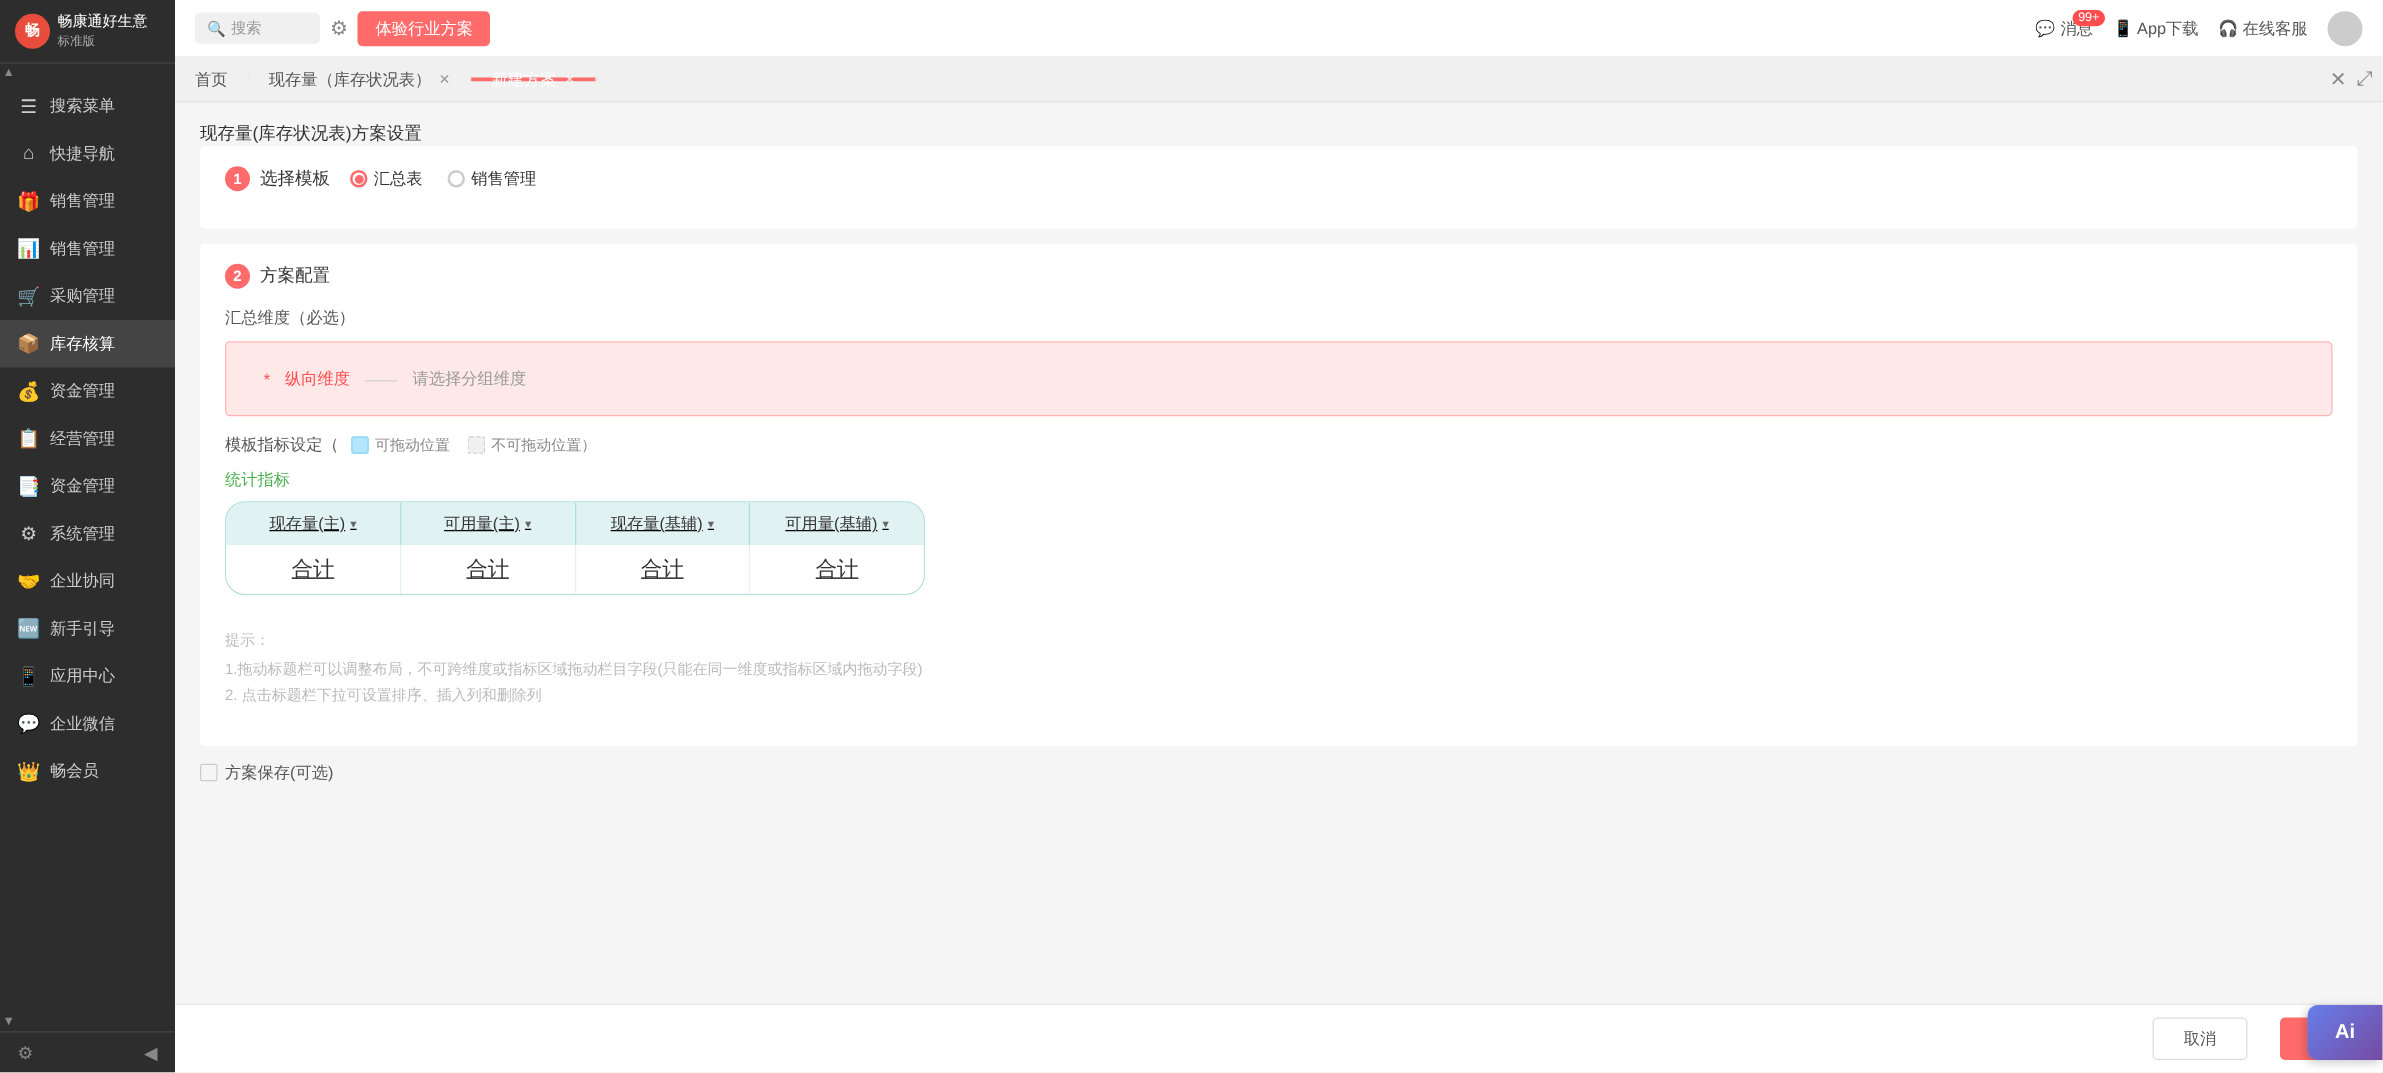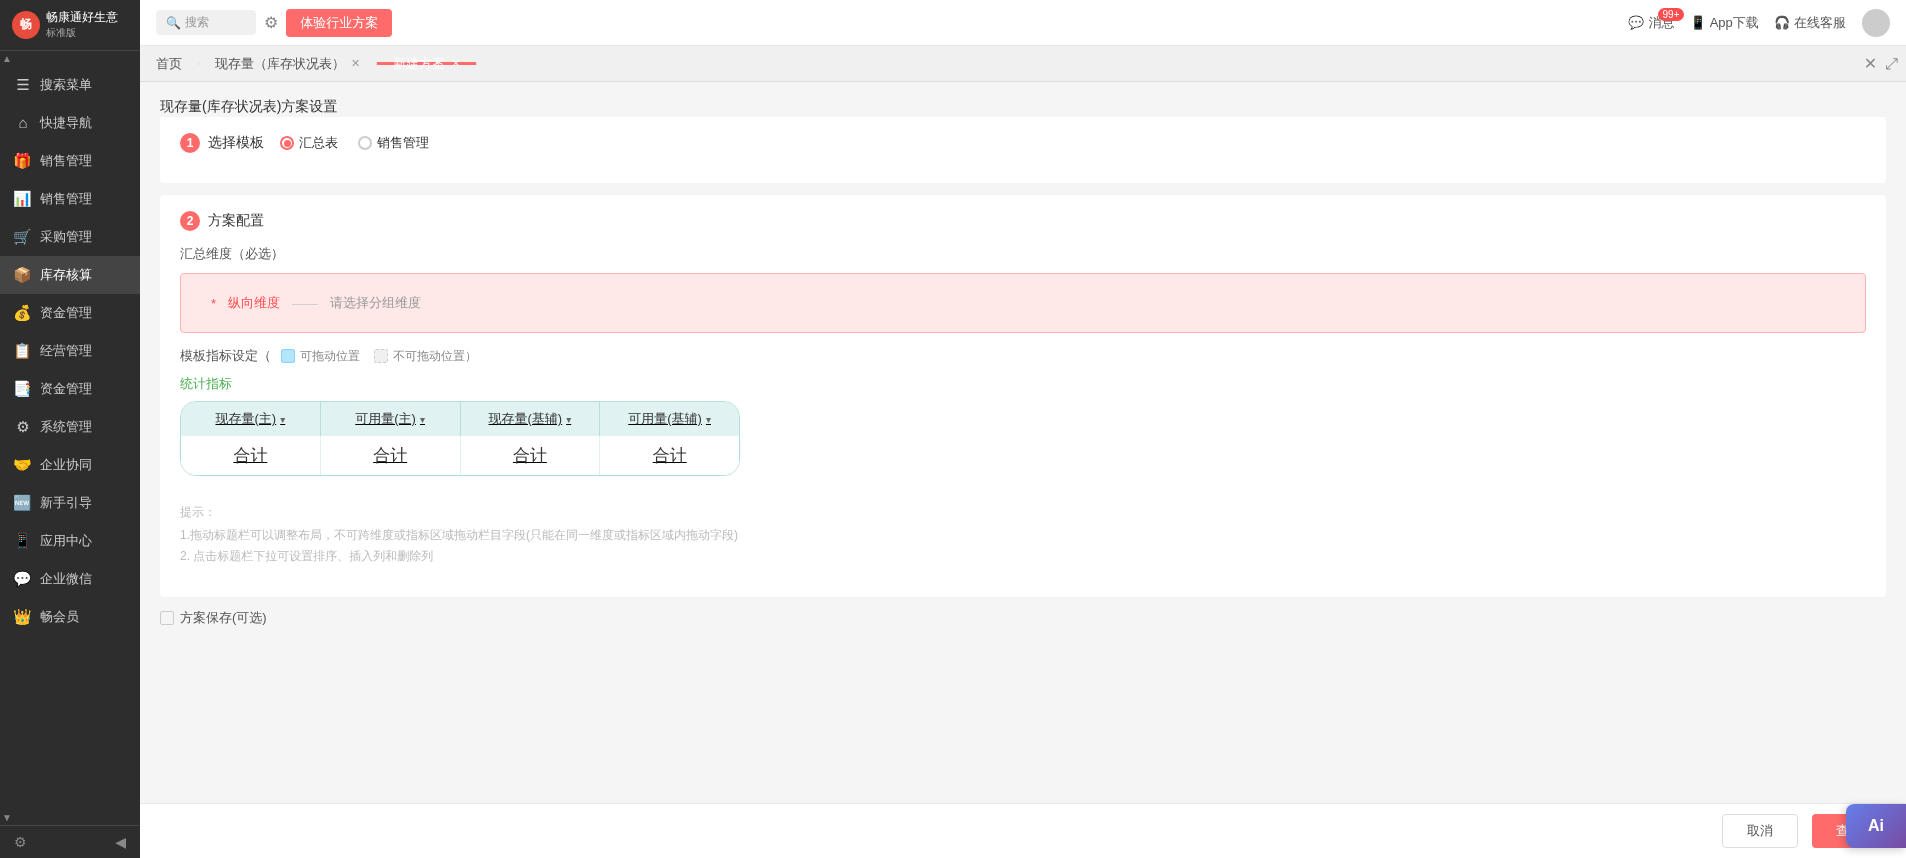--- a/index.html
+++ b/index.html
@@ -185,21 +185,21 @@
       font-size: 13px; color: #555; margin-top: 12px;
     }
     .checkbox {
       width: 14px; height: 14px; border: 1px solid #ccc; border-radius: 2px;
       cursor: pointer; flex-shrink: 0;
     }
 
     
     .bottombar {
       background: #fff; border-top: 1px solid #e8e8e8;
-      padding: 10px 20px; display: flex; justify-content: flex-end; gap: 14px;
+      padding: 10px 8px; display: flex; justify-content: flex-end; gap: 26px;
       flex-shrink: 0;
     }
     .btn-cancel {
       background: #fff; border: 1px solid #ddd; border-radius: 4px;
       padding: 7px 24px; cursor: pointer; font-size: 13px; color: #555;
     }
     .btn-query {
       background: #ff6b6b; border: none; border-radius: 4px;
       padding: 7px 24px; cursor: pointer; font-size: 13px; color: #fff;
     }

